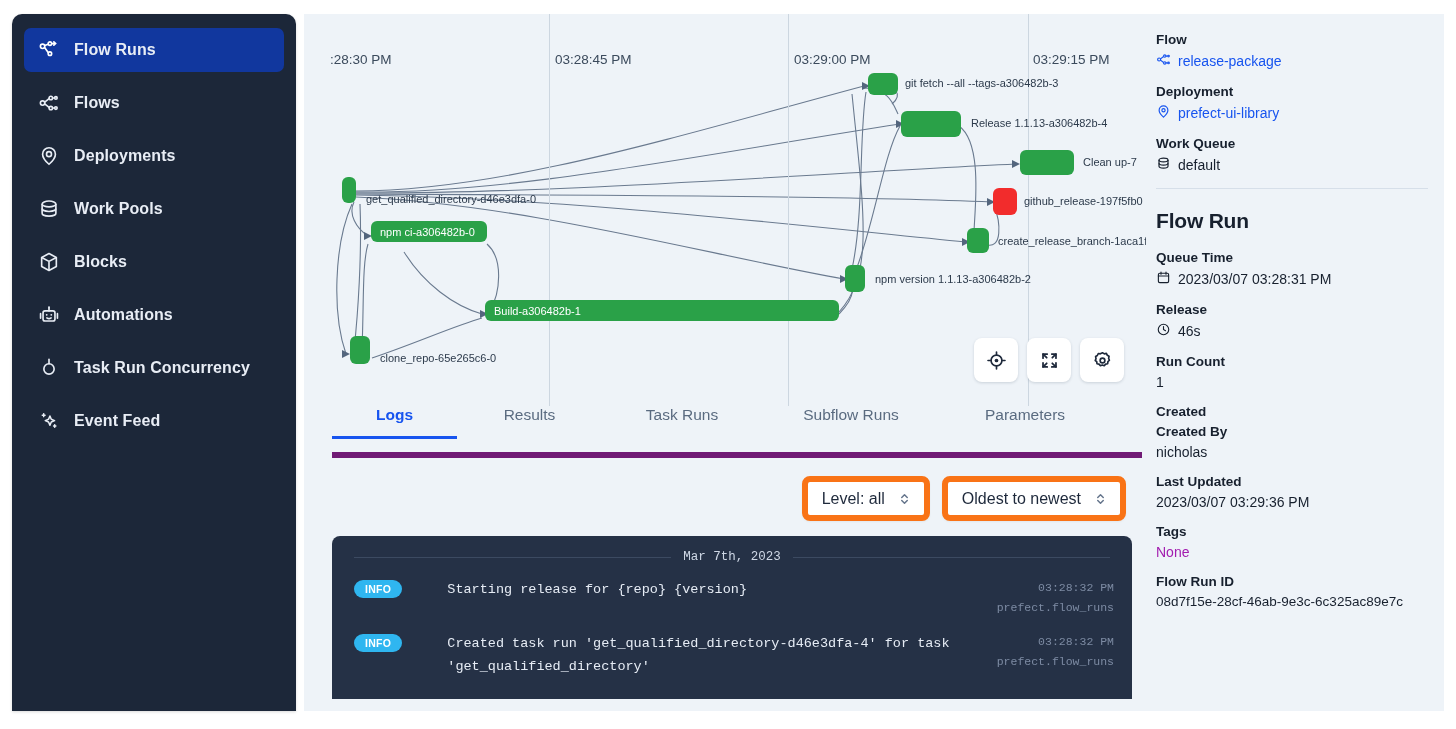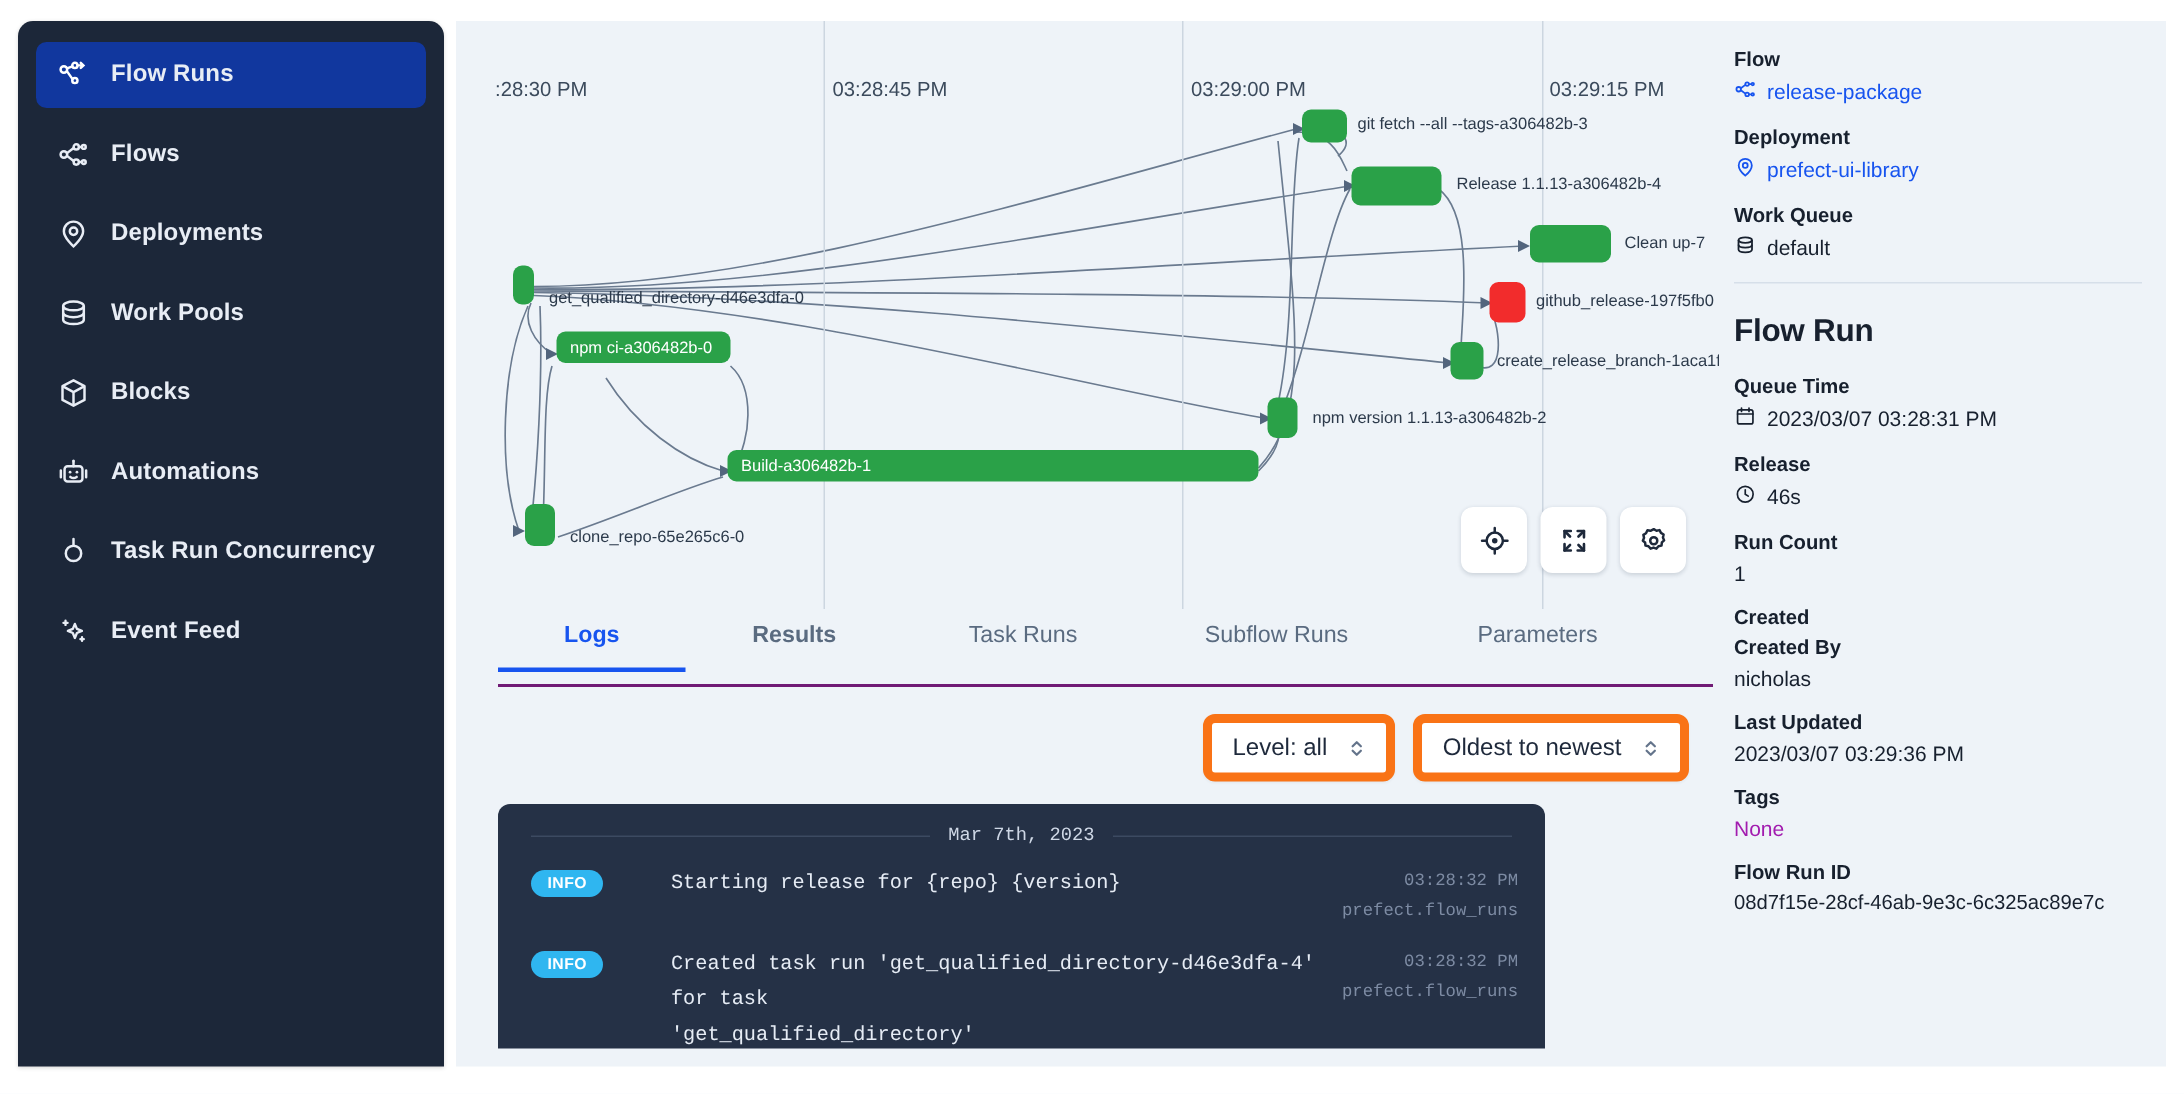--- a/index.html
+++ b/index.html
@@ -58,21 +58,21 @@
   .gbtn {
     width:44px; height:44px; border-radius:8px; background:#fff;
     display:flex; align-items:center; justify-content:center; cursor:pointer;
     box-shadow:0 1px 3px rgba(20,35,60,.16);
   }
   .gbtn svg { width:21px; height:21px; }
 
   
   #tabs {
     position:relative; height:52px; margin:0 0 0 28px; width:810px;
-    border-bottom:2px solid #701a75; display:flex; align-items:center;
+    border-bottom:6px solid #701a75; display:flex; align-items:flex-start;
   }
   .tab {
     font-size:15.5px; color:#5a6b80; padding:0 0 14px 0; cursor:pointer;
     margin-right:0; text-align:center; position:relative;
   }
   .tab.active { color:#1754ef; font-weight:700; }
   .tab.active::after {
     content:""; position:absolute; left:0; right:0; bottom:-1px; height:3px; background:#1754ef;
   }
 
@@ -82,21 +82,21 @@
     height:45px; min-width:126px; background:#fff; border:6px solid #f97316; border-radius:8px;
     display:flex; align-items:center; gap:14px; padding:0 14px;
     font-size:16px; color:#1e293b; cursor:pointer;
     box-shadow:0 1px 2px rgba(20,35,60,.05);
   }
   .chev { display:flex; flex-direction:column; gap:2px; color:#64748b; line-height:0; }
   .chev svg { width:11px; height:16px; }
 
   
   #logs {
-    margin:15px 12px 0 28px; width:698px; height:163px;
+    margin:15px 12px 0 28px; width:800px; height:163px;
     background:#253146; border-radius:8px 8px 0 0; padding:14px 0 16px 0; overflow:hidden;
     position:relative;
   }
   .log-date { display:flex; align-items:center; gap:12px; padding:0 22px; margin-bottom:14px; }
   .log-date .rule { flex:1; height:1px; background:#3c4a61; }
   .log-date .txt { font-family:"Liberation Mono", monospace; font-size:12.5px; color:#cfd8e6; }
   .log-row { display:flex; align-items:flex-start; padding:0 18px 0 22px; margin-bottom:15px; }
   .badge {
     flex:0 0 auto; background:#2fb6f0; color:#fff; font-size:10.5px; font-weight:700;
     border-radius:11px; padding:3px 11px; margin-top:2px; letter-spacing:.3px;
@@ -327,21 +327,21 @@
           <svg viewBox="0 0 24 24" fill="none" stroke="#1e293b" stroke-width="1.9" stroke-linejoin="round">
             <path d="M12 3.2l2.1 1.2 2.3-.5 1.1 2.1 2 1.2-.5 2.3.9 2.2-1.7 1.6-.3 2.4-2.3.5-1.6 1.8-2.2-.8-2.2.8-1.6-1.8-2.3-.5-.3-2.4L3.7 12l.9-2.2-.5-2.3 2-1.2L7.2 4l2.3.4z"></path>
             <circle cx="12" cy="12" r="2.7"></circle>
           </svg>
         </div>
       </div>
     </div>
 
     <div id="tabs">
       <div class="tab active" style="width:125px;">Logs</div>
-      <div class="tab" style="width:145px;font-weight:bold;">Results</div>
+      <div class="tab" style="width:145px;">Results</div>
       <div class="tab" style="width:160px;">Task Runs</div>
       <div class="tab" style="width:178px;">Subflow Runs</div>
       <div class="tab" style="width:170px;">Parameters</div>
     </div>
 
     <div id="filters">
       <div class="select">
         <span>Level: all</span>
         <span class="chev">
           <svg viewBox="0 0 12 16" fill="none" stroke="#64748b" stroke-width="1.6" stroke-linecap="round" stroke-linejoin="round">

